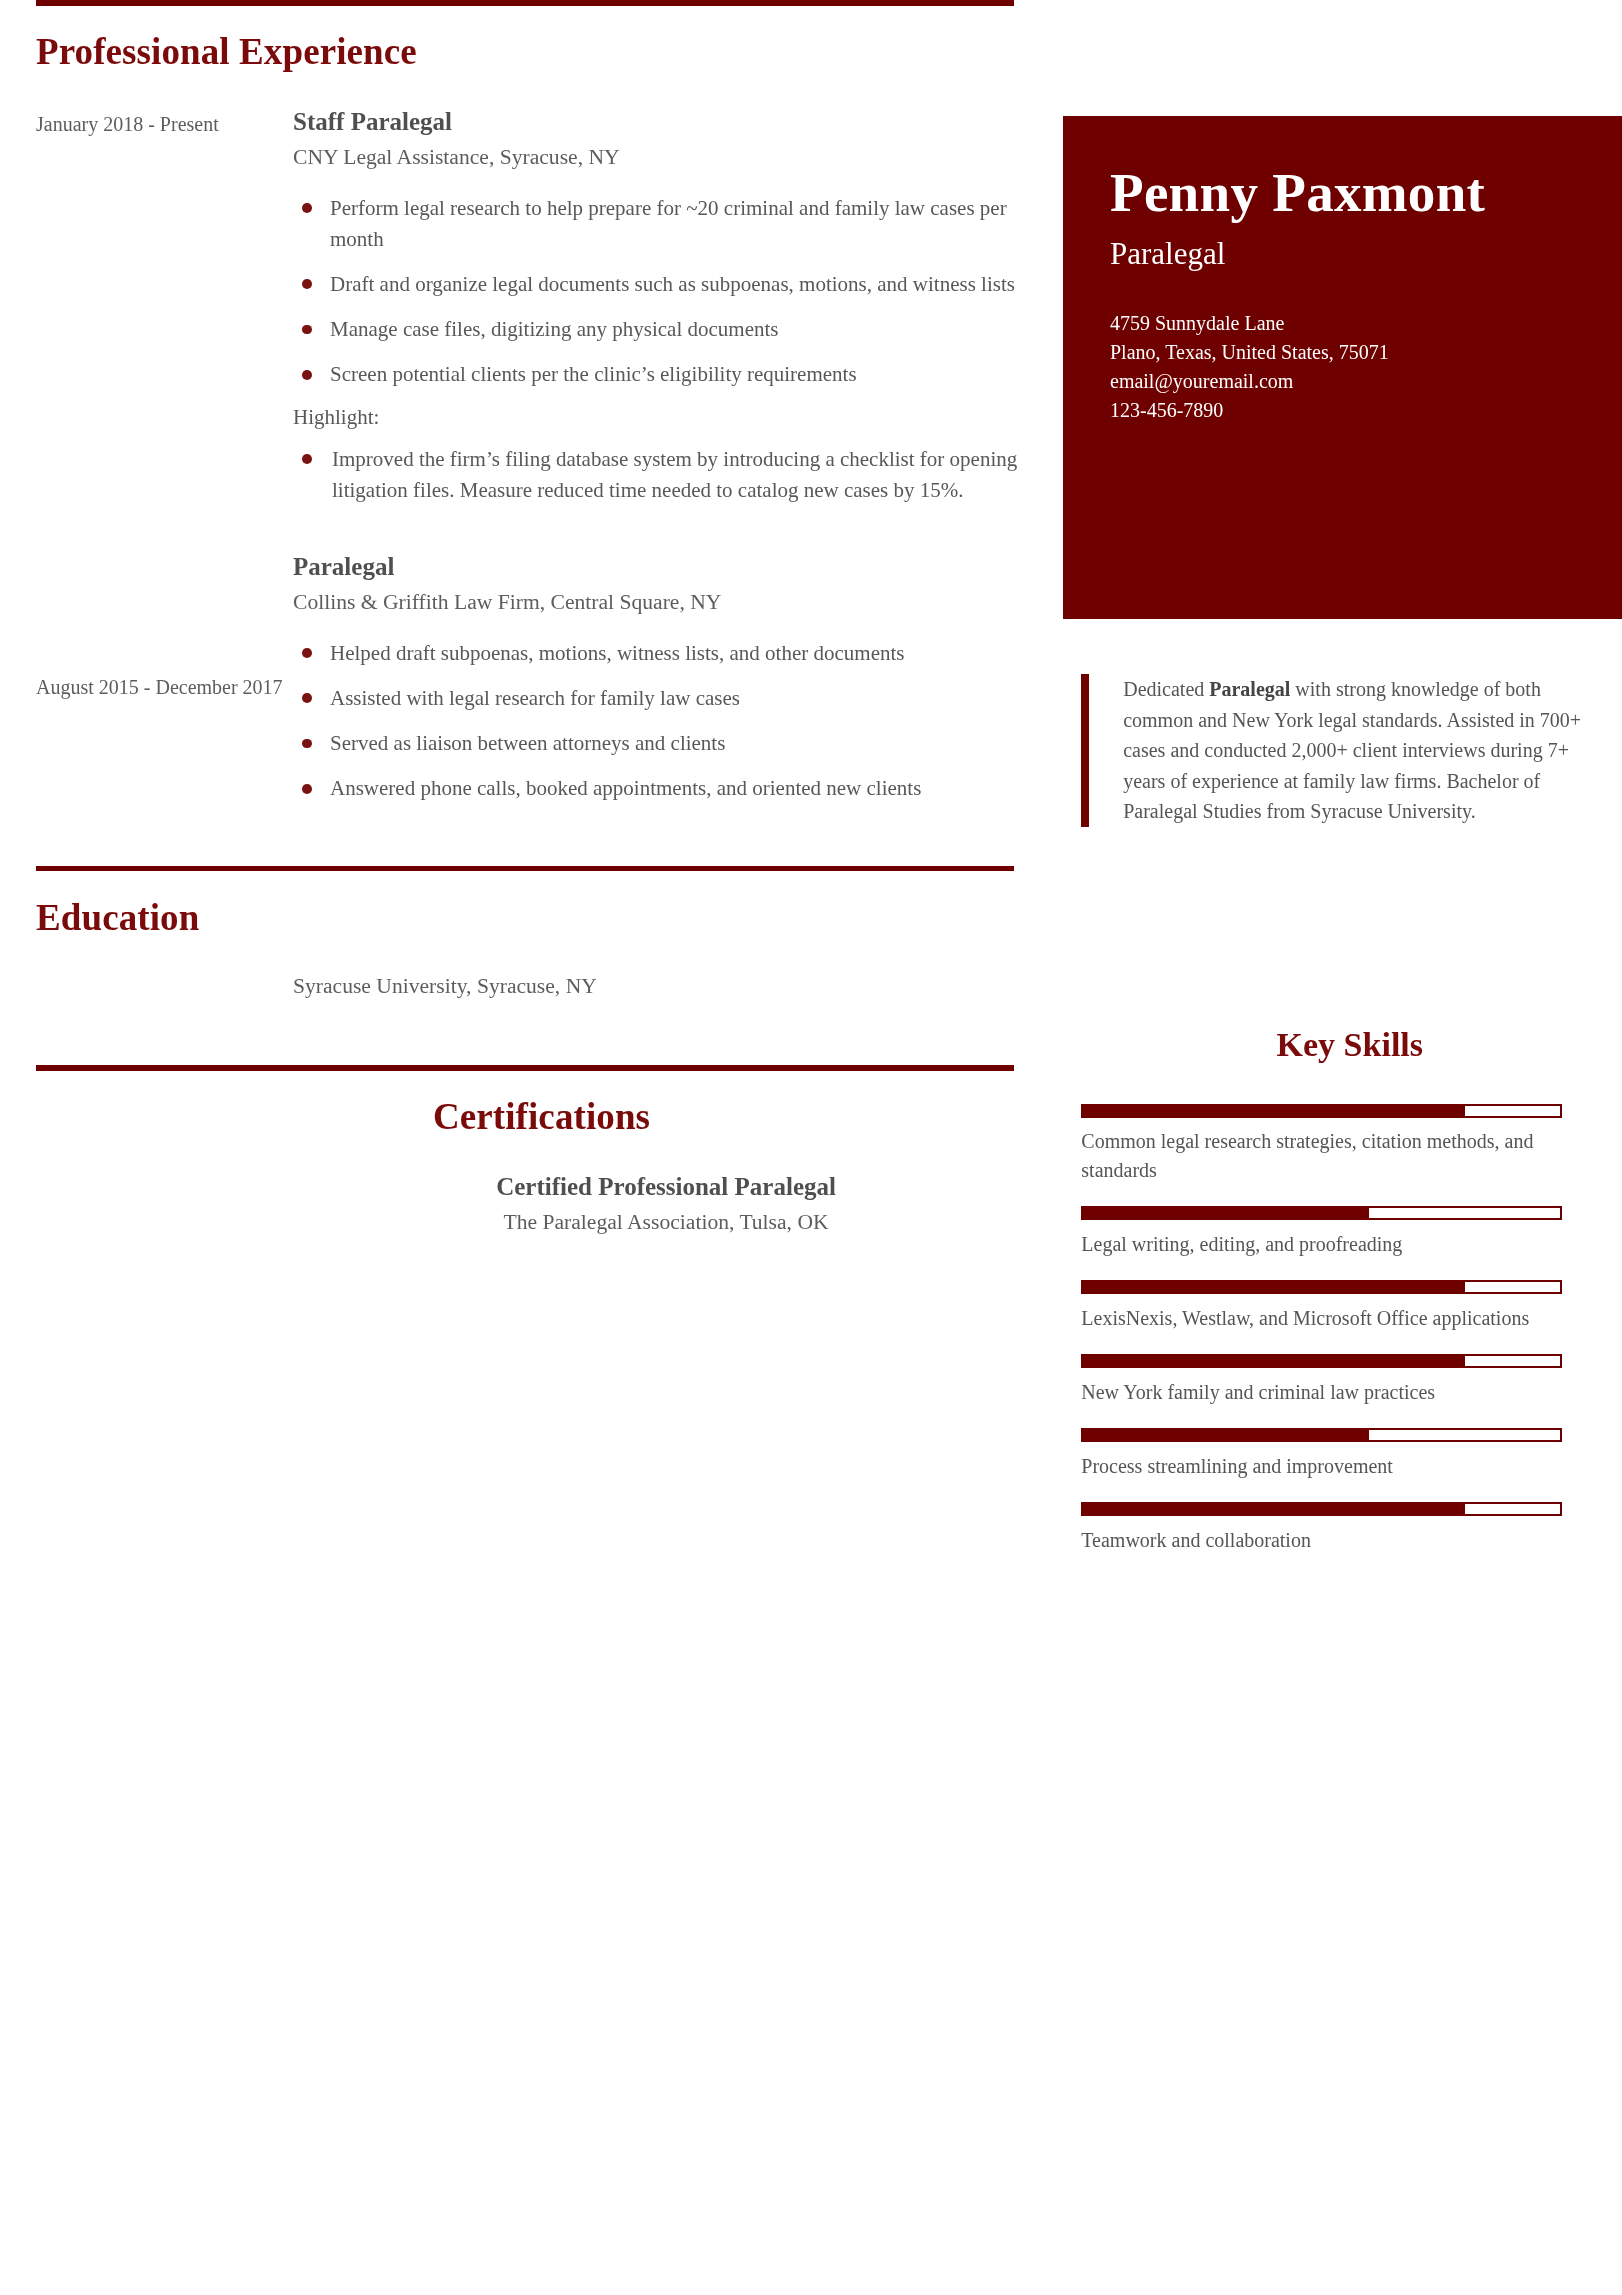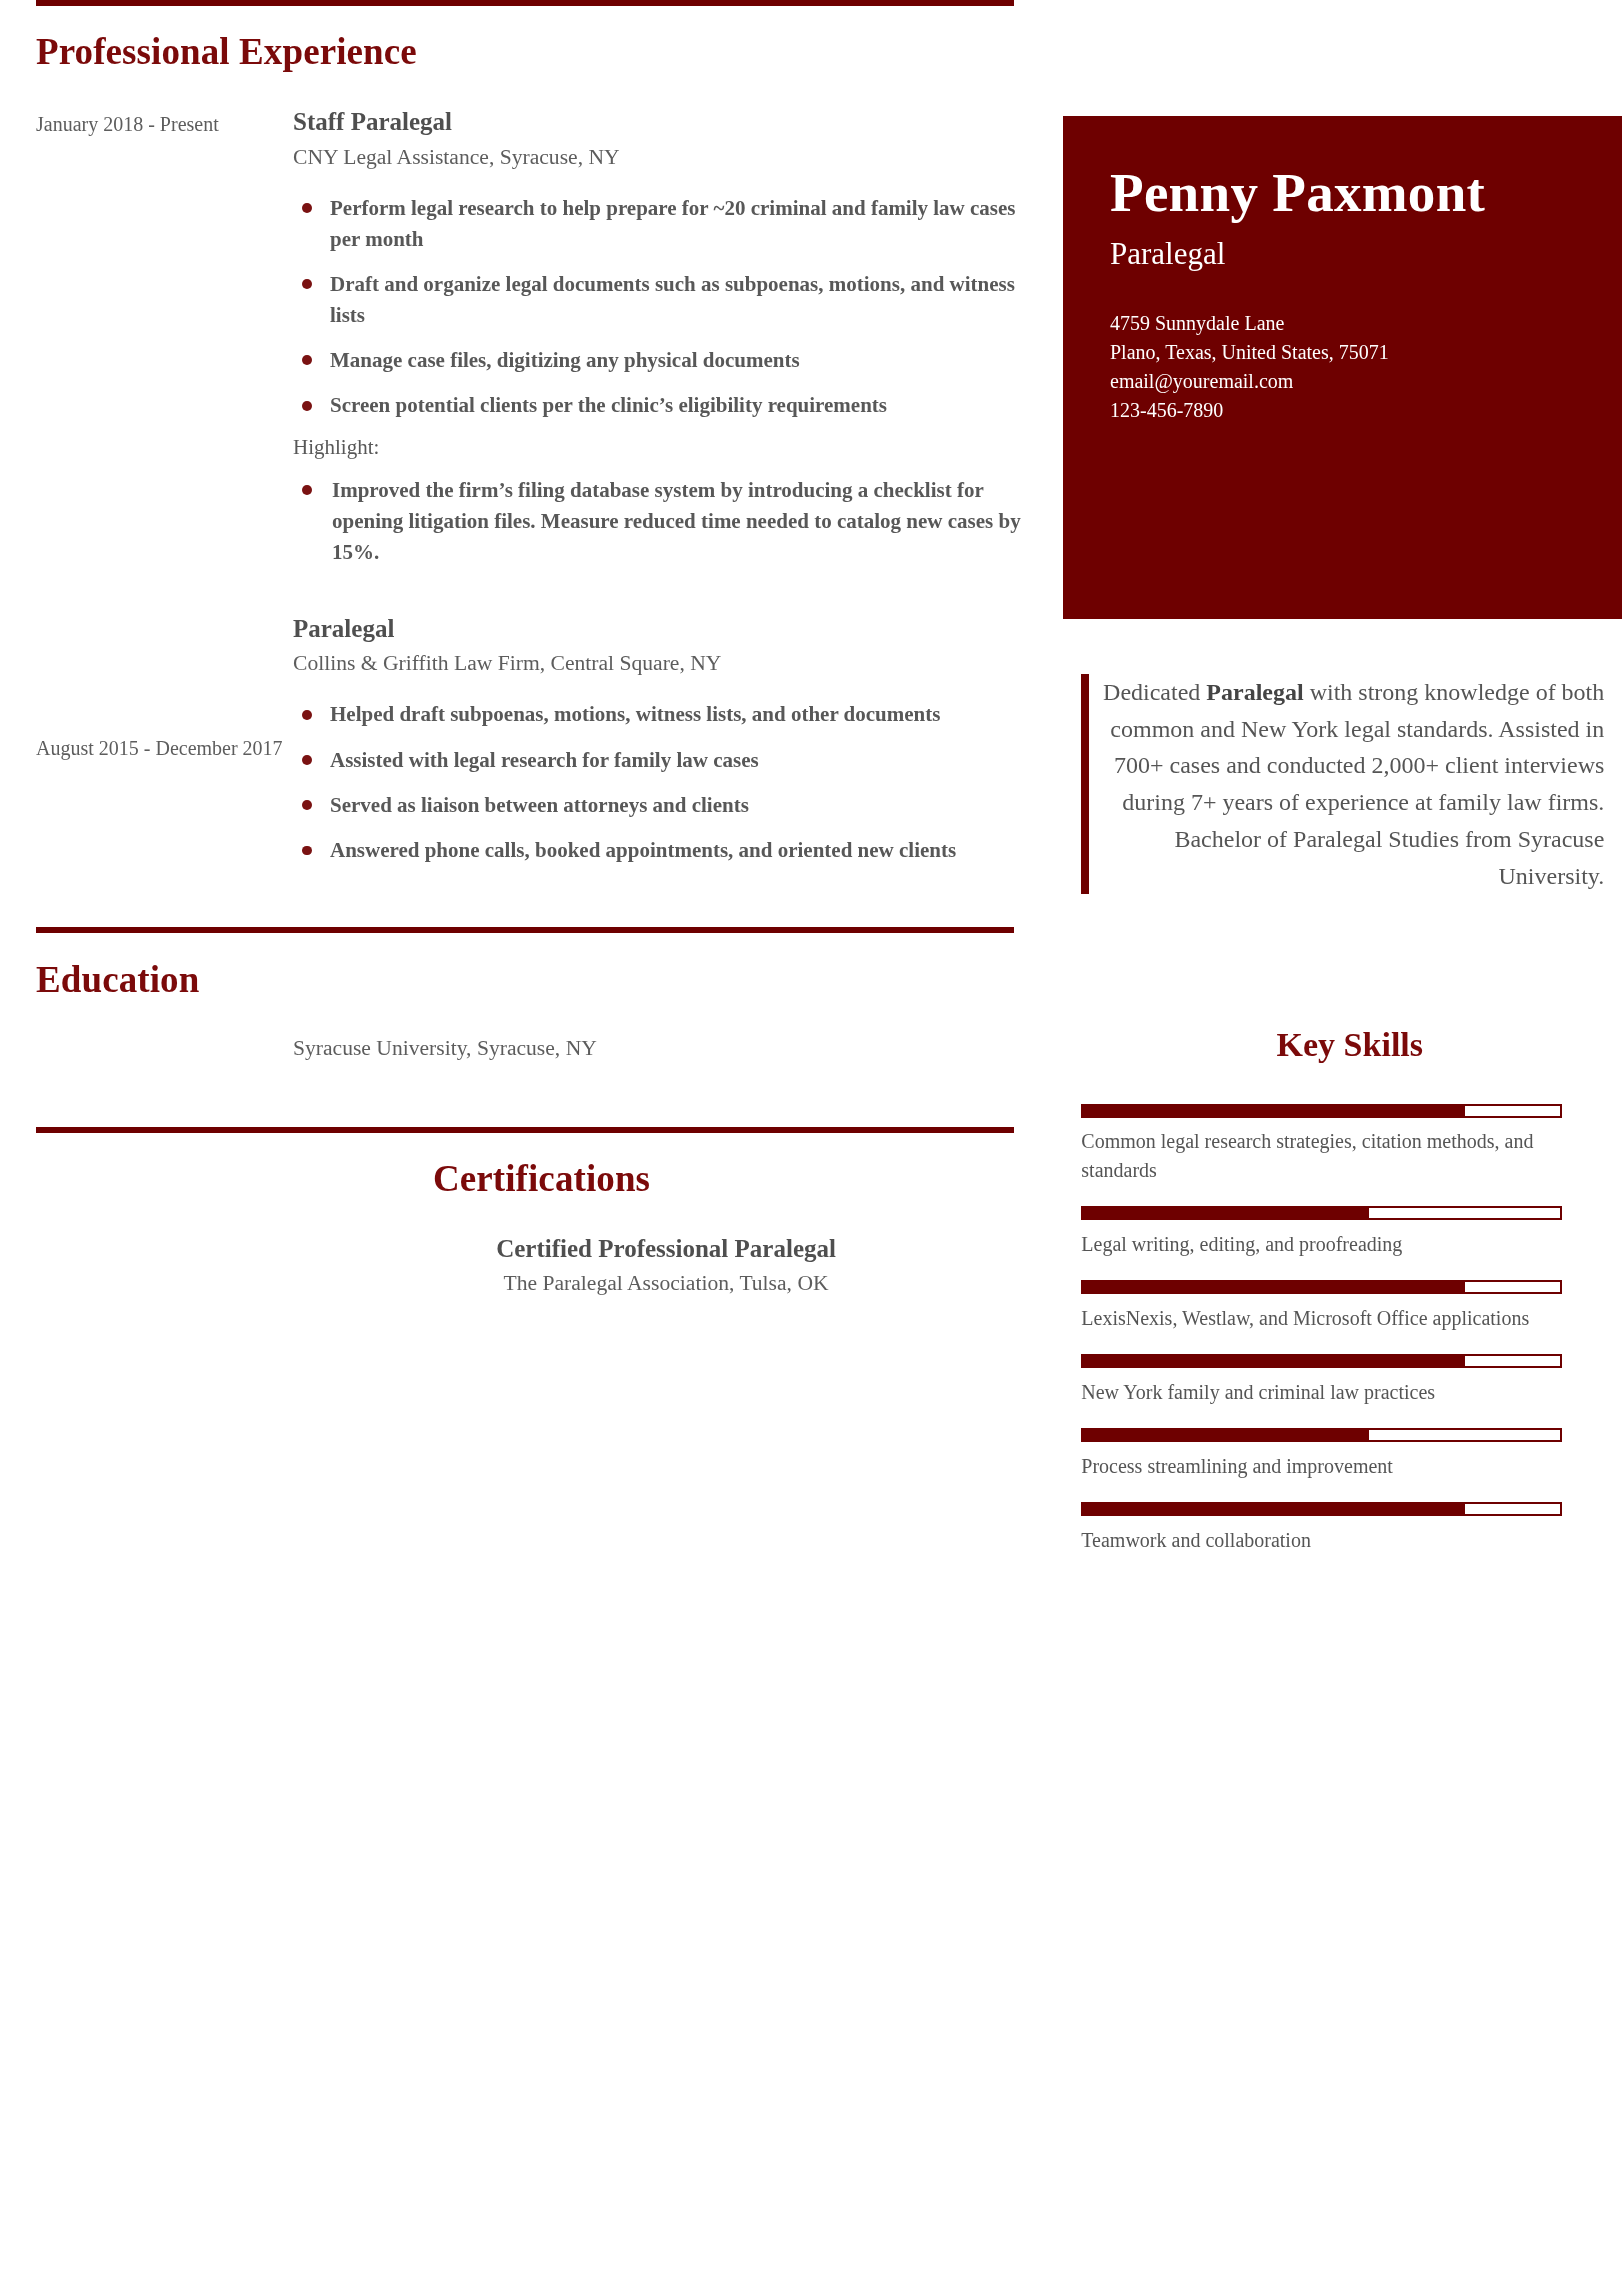--- a/index.html
+++ b/index.html
@@ -84,21 +84,20 @@
     font-size: 21.6px;
     color: #5d5d5d;
     margin: 0 0 22px 0;
     line-height: 1.3;
   }
 
   ul.bullets {
     list-style: none;
     margin: 0 0 0 0;
     padding: 0;
-    font-weight: bold;
   }
 
   ul.bullets li {
     position: relative;
     padding-left: 37px;
     font-size: 21px;
     line-height: 1.47;
     color: #585858;
     margin-bottom: 14.4px;
   }
@@ -183,25 +182,24 @@
     display: flex;
   }
 
   .summary-bar {
     width: 7.9px;
     flex: 0 0 7.9px;
     background: #6e0000;
   }
 
   .summary-text {
-    font-size: 24px;
+    font-size: 20px;
     line-height: 1.53;
     color: #555555;
-    padding-left: 7px;
-    text-align: right;
+    padding-left: 34px;
   }
   .summary-text b {
     color: #444444;
     font-weight: bold;
   }
 
   .skills-wrap {
     position: absolute;
     left: 18.3px;
     top: 1027px;

